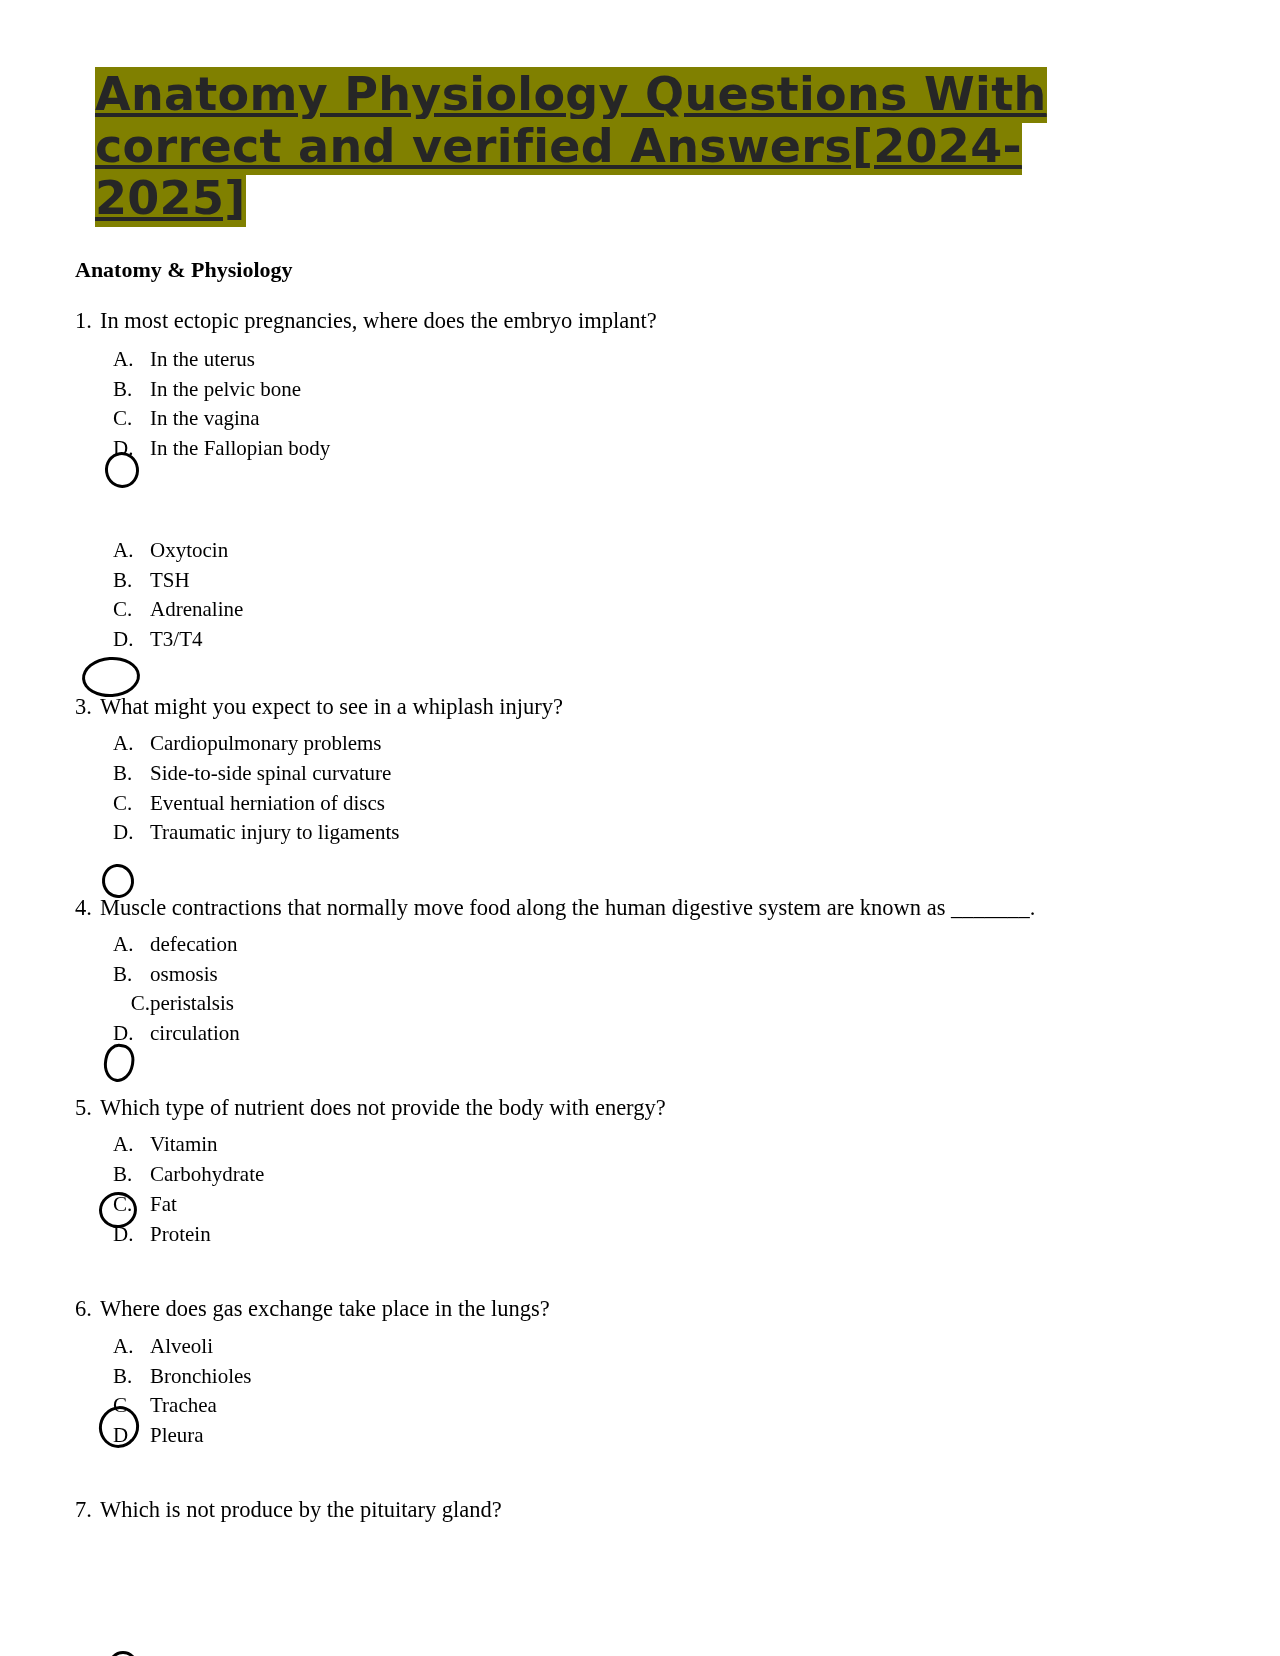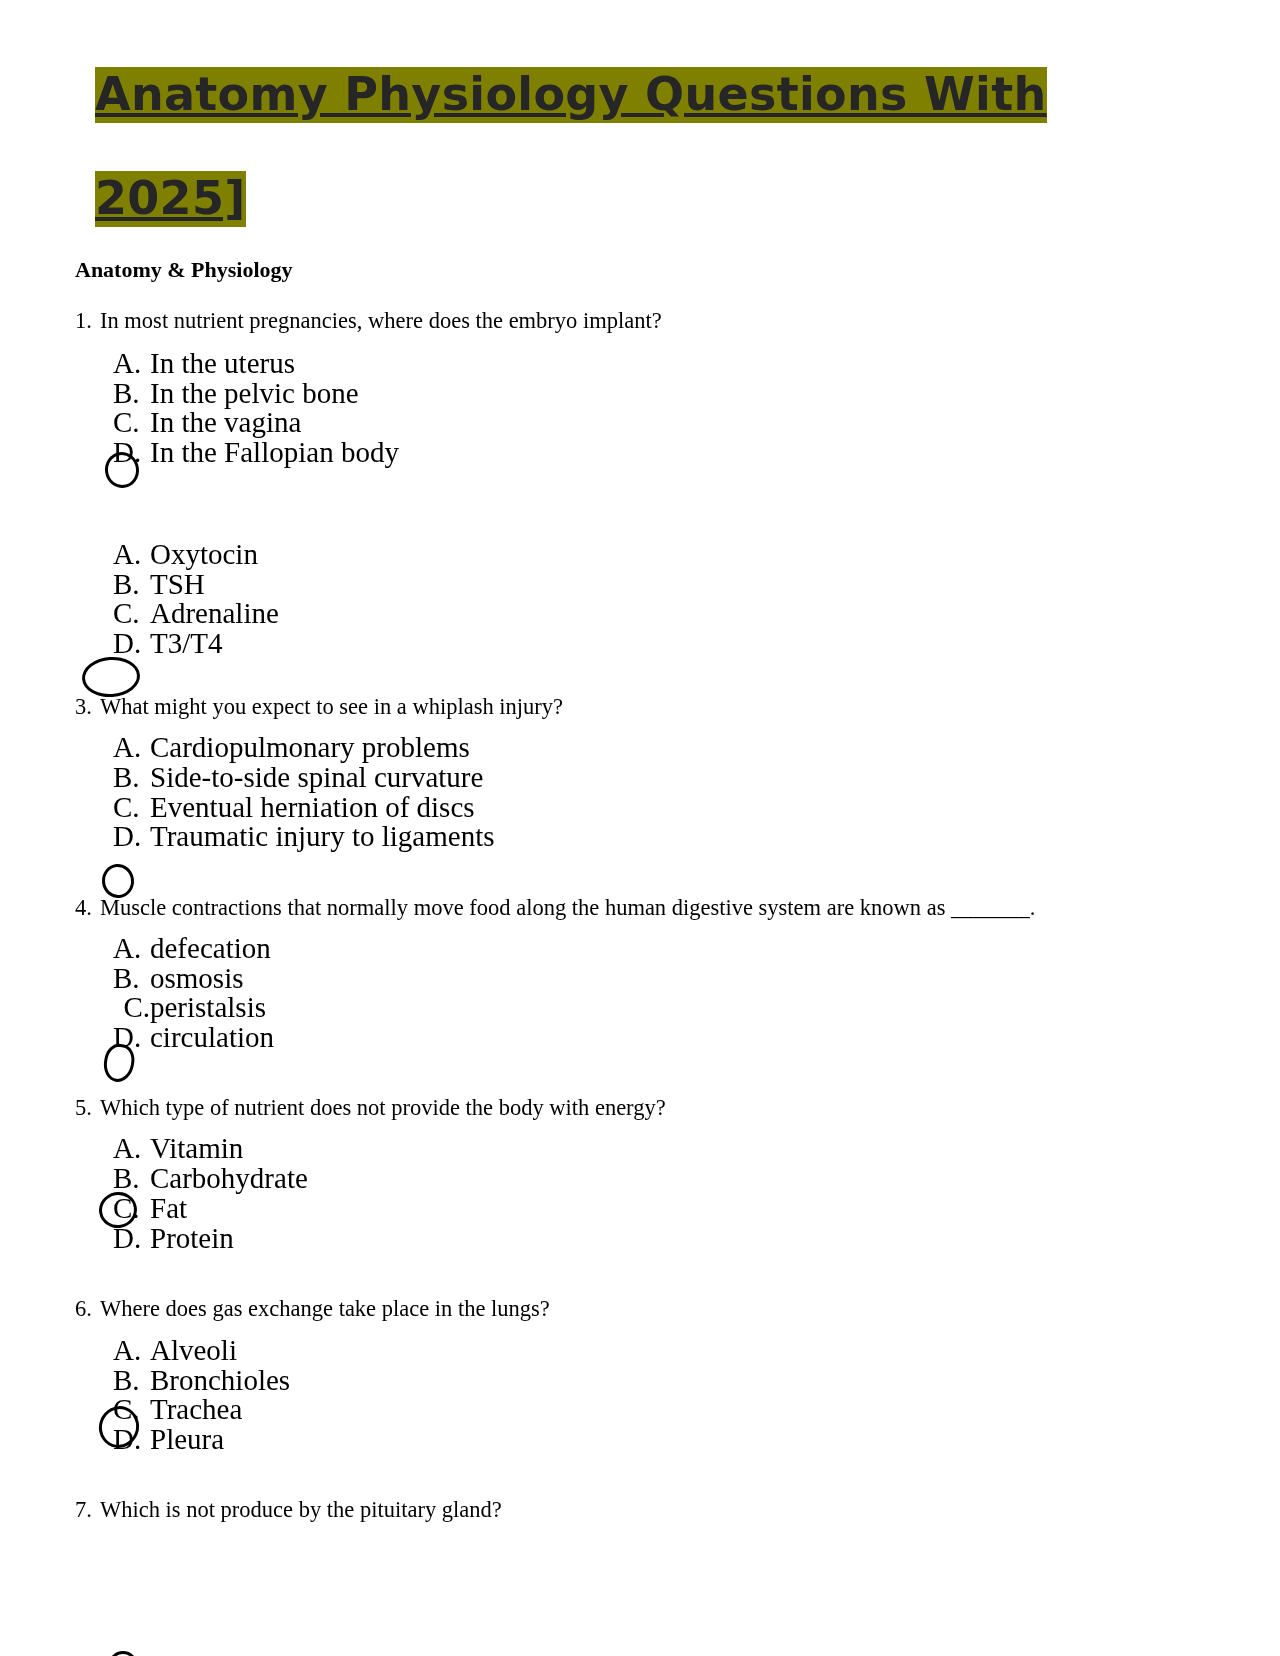--- a/index.html
+++ b/index.html
@@ -25,43 +25,43 @@
     }
     .question {
       position: absolute; left: 75px;
       font-family: "Liberation Serif", serif;
       font-size: 22.5px; color: #000; white-space: nowrap;
     }
     .question .num { display: inline-block; width: 25px; }
     .option {
       position: absolute; left: 113px;
       font-family: "Liberation Serif", serif;
-      font-size: 29px; color: #000; white-space: nowrap;
+      font-size: 21px; color: #000; white-space: nowrap;
     }
     .option .letter { display: inline-block; width: 37px; }
     .mark {
       position: absolute; border: 3.5px solid #000; border-radius: 50%;
       box-sizing: border-box; pointer-events: none;
     }
   </style>
 </head>
 <body>
 
 <div class="page">
 
   <div class="title">
     <span class="hl">Anatomy Physiology Questions With</span><br>
-    <br>
+    <span class="hl">correct and verified  Answers[2024-</span><br>
     <span class="hl">2025]</span>
   </div>
 
   <div class="section" style="top:257px;">Anatomy &amp; Physiology</div>
 
   <div class="question" style="top:308px;">
-    <span class="num">1.</span><span>In most nutrient pregnancies, where does the embryo implant?</span>
+    <span class="num">1.</span><span>In most ectopic pregnancies, where does the embryo implant?</span>
   </div>
   <div class="option" style="top:347px;"><span class="letter">A.</span><span>In the uterus</span></div>
   <div class="option" style="top:377px;"><span class="letter">B.</span><span>In the pelvic bone</span></div>
   <div class="option" style="top:406px;"><span class="letter">C.</span><span>In the vagina</span></div>
   <div class="option" style="top:436px;"><span class="letter">D.</span><span>In the Fallopian body</span></div>
   <div class="mark" style="left:105px;top:452px;width:34px;height:36px;transform:rotate(-8deg);"></div>
 
   <div class="option" style="top:538px;"><span class="letter">A.</span><span>Oxytocin</span></div>
   <div class="option" style="top:568px;"><span class="letter">B.</span><span>TSH</span></div>
   <div class="option" style="top:597px;"><span class="letter">C.</span><span>Adrenaline</span></div>

